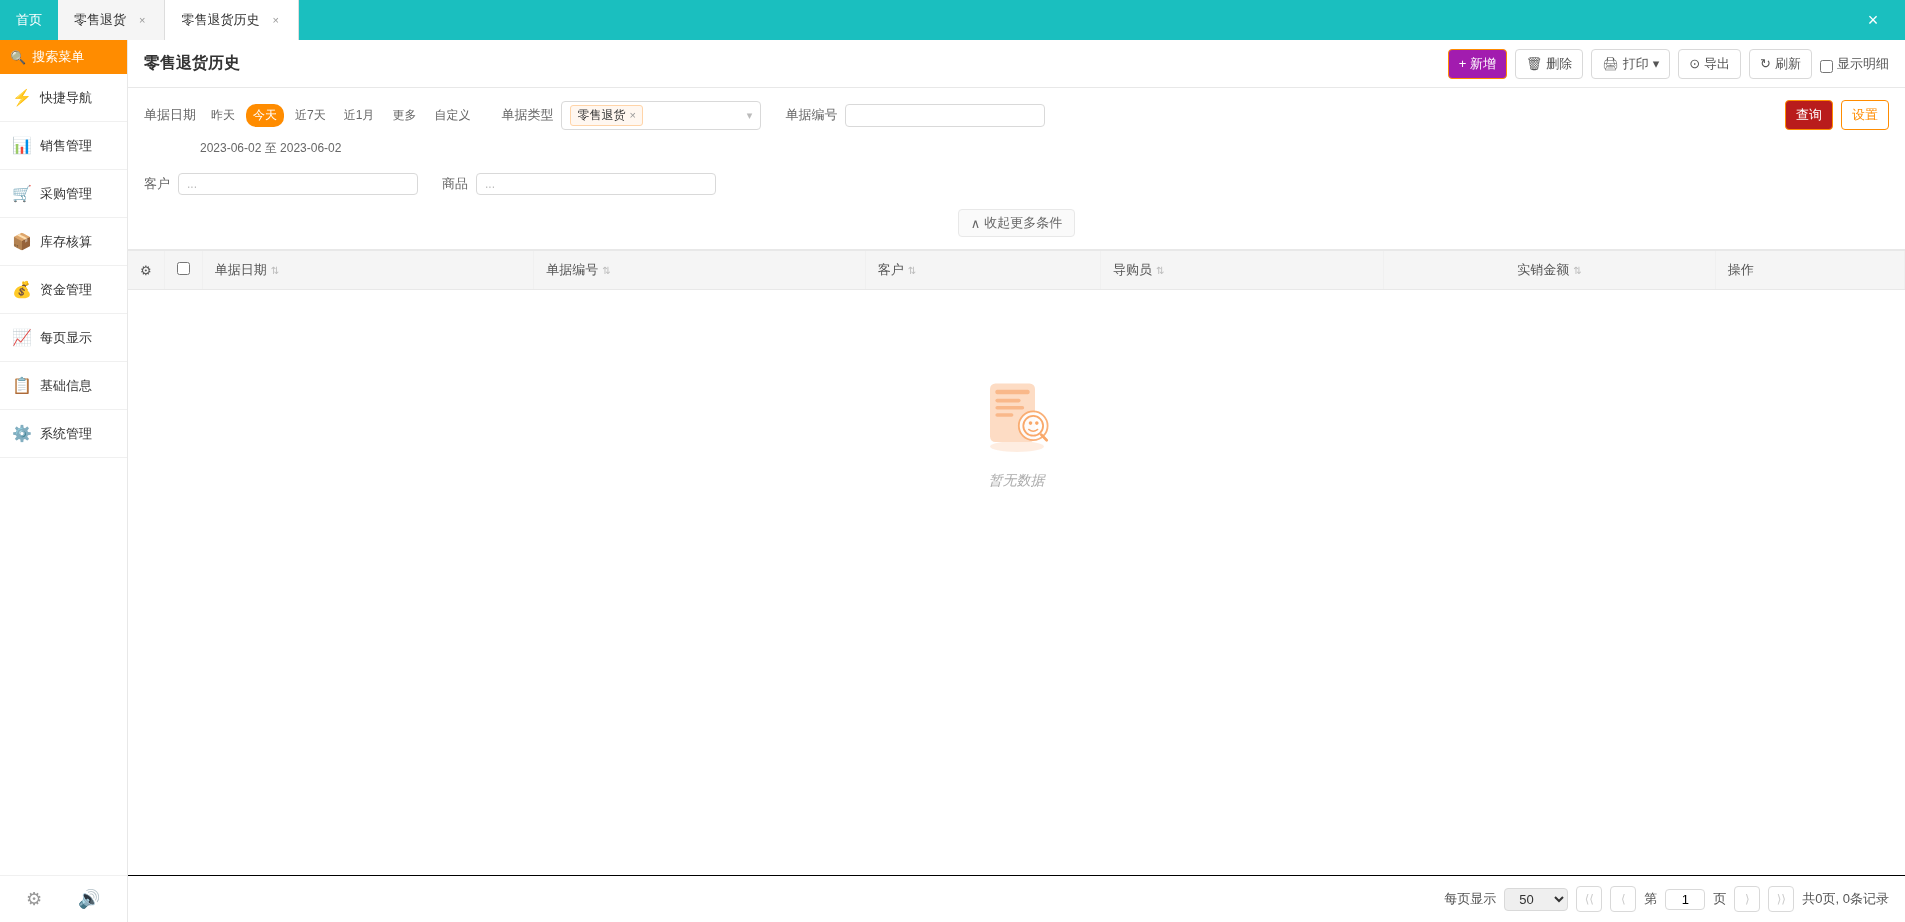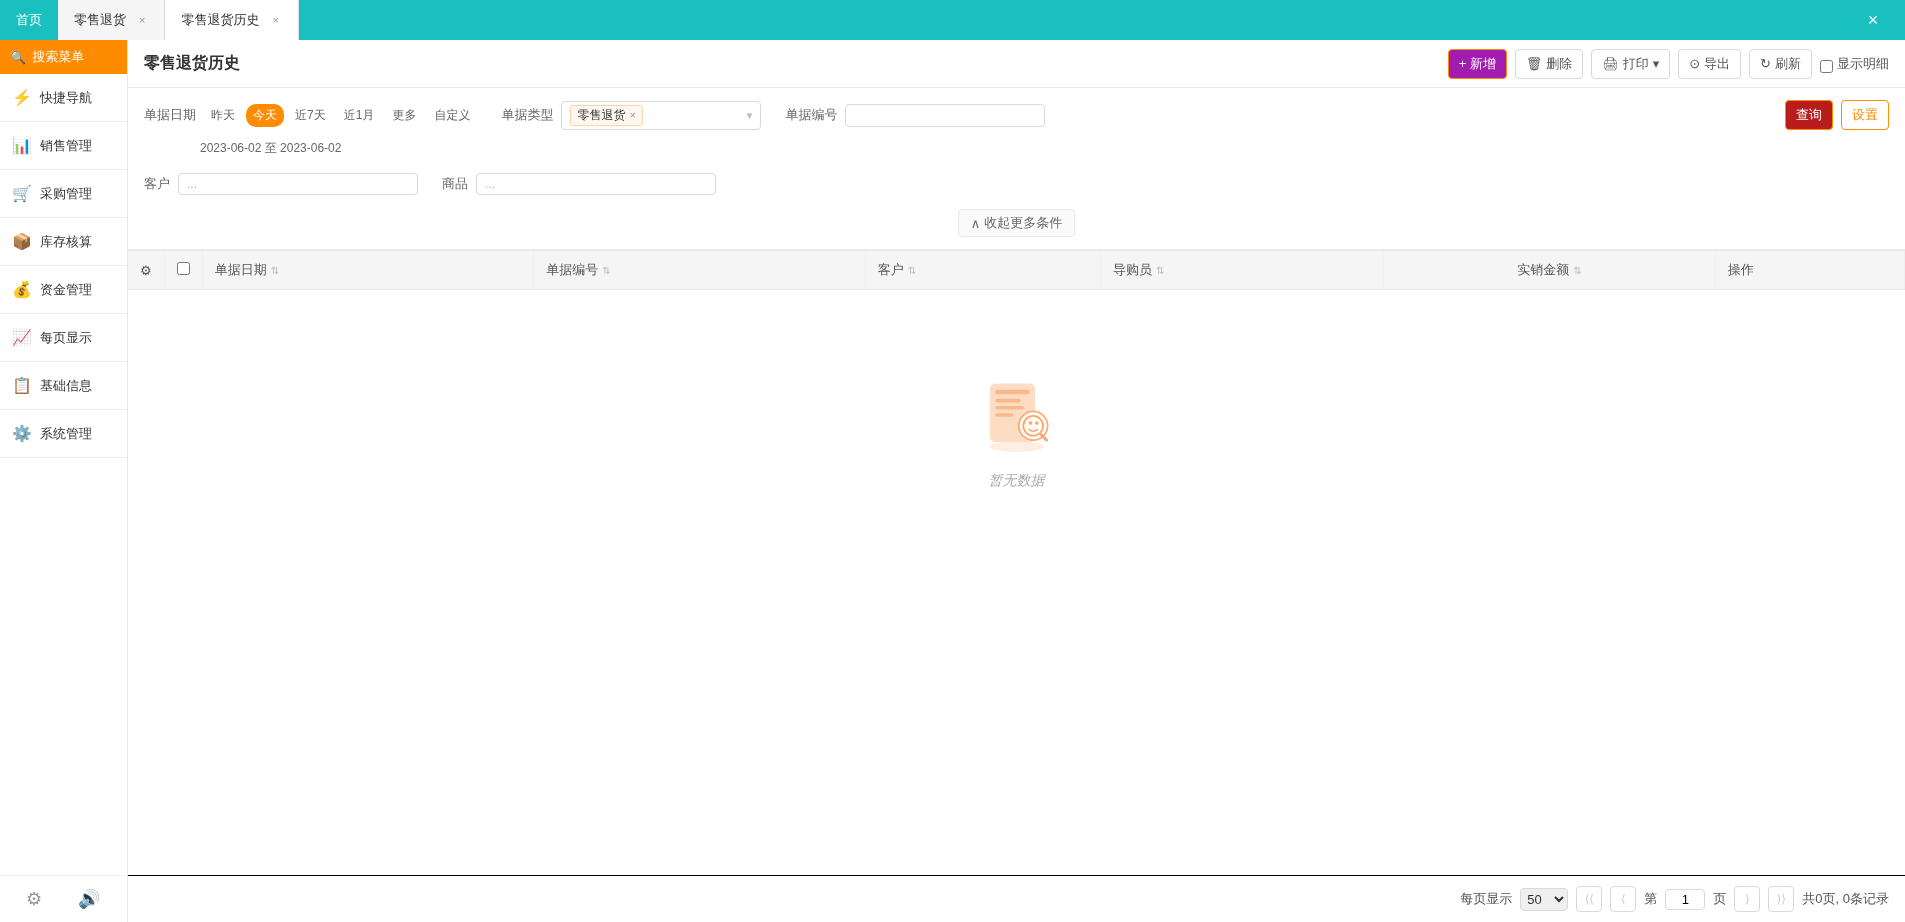--- a/index.html
+++ b/index.html
@@ -139,21 +139,21 @@
     }
     .empty-text { font-size: 14px; color: #aaa; }
 
     
     .pagination {
       display: flex; align-items: center; justify-content: flex-end;
       padding: 10px 16px; background: #fff; border-top: 1px solid #000000;
       gap: 8px; font-size: 13px; color: #555;
     }
     .page-size-select {
-      border: 1px solid #d9d9d9; border-radius: 4px; padding: 2px 2px;
+      border: 1px solid #d9d9d9; border-radius: 4px; padding: 2px 10px;
       font-size: 13px; color: #333; cursor: pointer;
     }
     .page-btn {
       display: flex; align-items: center; justify-content: center;
       width: 26px; height: 26px; border: 1px solid #d9d9d9; border-radius: 4px;
       background: #fff; cursor: pointer; color: #555; font-size: 12px;
     }
     .page-btn.disabled { color: #ccc; cursor: not-allowed; }
     .page-input {
       border: 1px solid #d9d9d9; border-radius: 4px; padding: 2px 6px;

